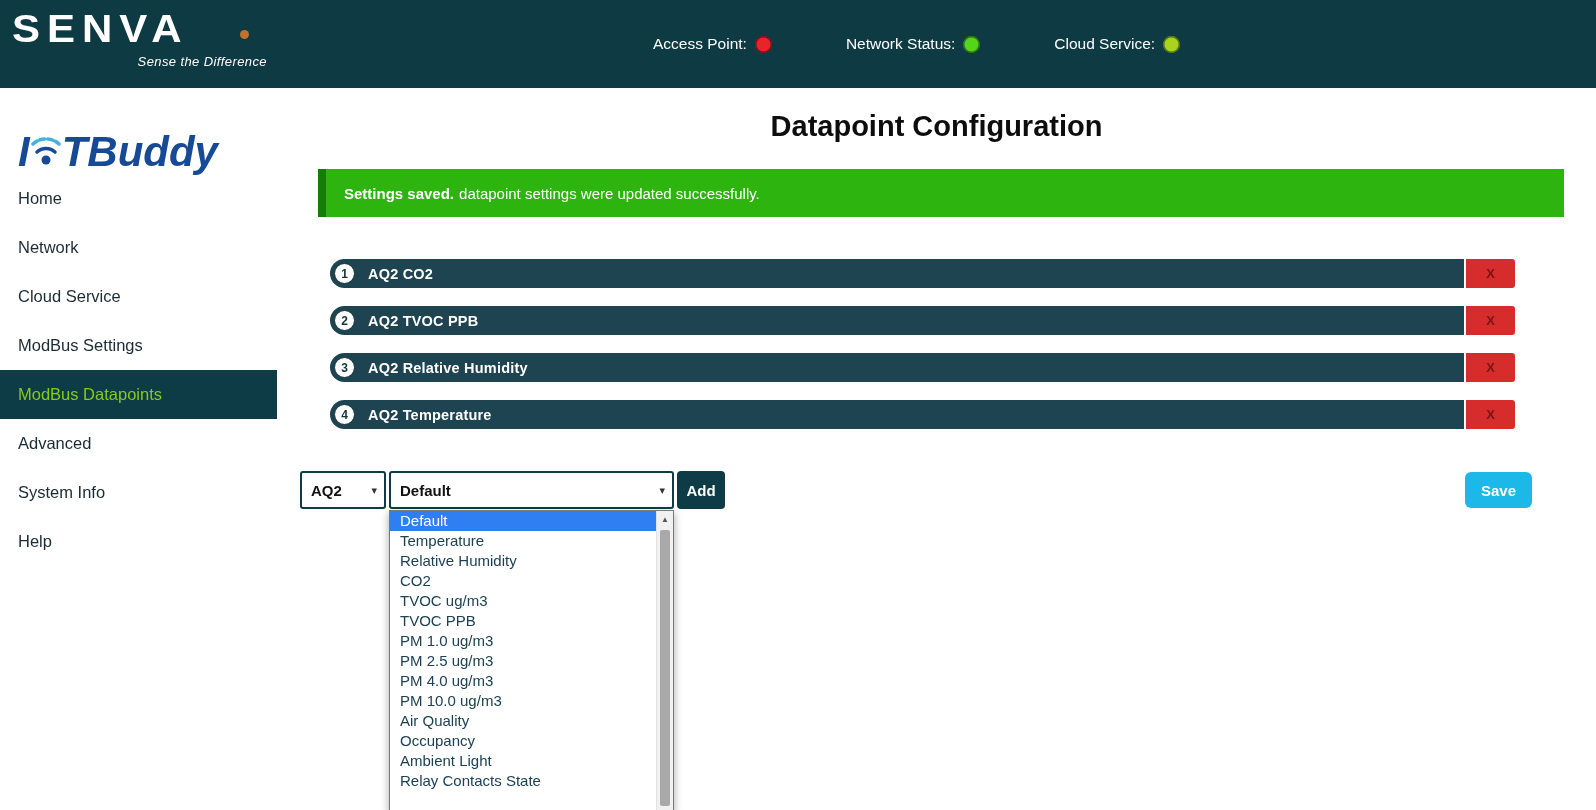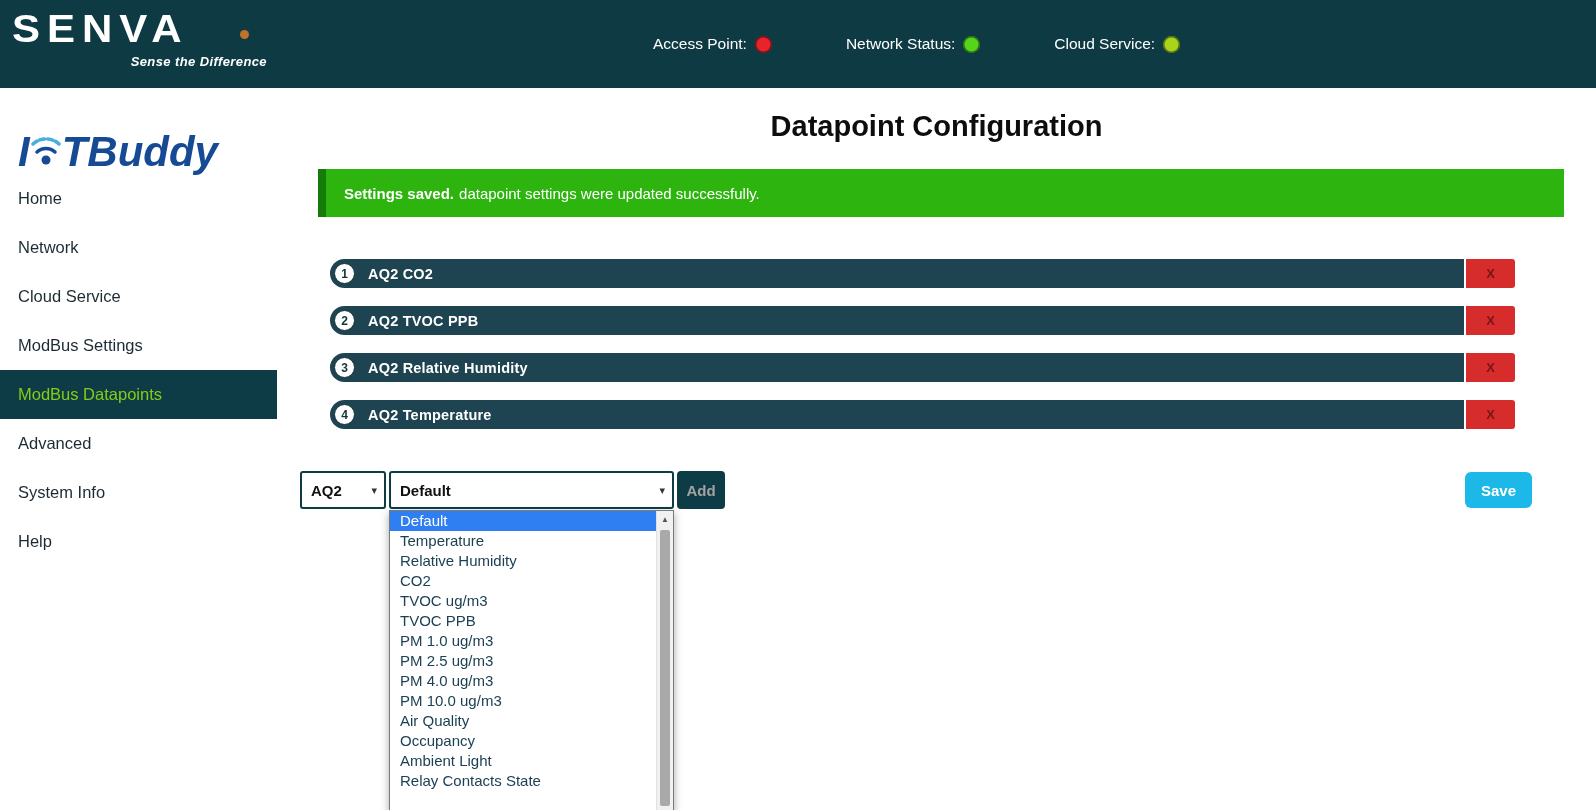--- a/index.html
+++ b/index.html
@@ -6,21 +6,21 @@
   html,body { width:1596px; height:810px; overflow:hidden; background:#fff;
     font-family:"Liberation Sans","DejaVu Sans",sans-serif; position:relative; }
 
   
   .header { position:absolute; top:0; left:0; width:100%; height:88px; background:#0d3a43; }
   .brand { position:absolute; left:12px; top:6px; width:260px; color:#fff; }
   .brand-text { font-size:42px; font-weight:bold; letter-spacing:7px; line-height:46px;
     transform:scaleY(.92); }
   .brand-dot { position:absolute; left:228px; top:24px; width:9px; height:9px; border-radius:50%;
     background:#c0722a; }
-  .brand-tagline { font-size:13px; font-weight:bold; font-style:italic; text-align:right;
+  .brand-tagline { font-size:13px; font-weight:normal; font-style:italic; text-align:right;
     width:255px; margin-top:2px; letter-spacing:.4px; }
   .statuses { position:absolute; left:653px; top:0; height:88px; display:flex; align-items:center; gap:74px; }
   .status { display:flex; align-items:center; gap:8px; color:#fff; font-size:15.5px; }
   .status-dot { width:17px; height:17px; border-radius:50%; display:inline-block;
     box-shadow:inset 0 0 0 1.5px rgba(0,0,0,.45); }
 
   
   .sidebar { position:absolute; top:88px; left:0; width:277px; bottom:0; background:#fff; }
   .iot-logo { height:86px; padding:16px 0 0 18px; display:flex; align-items:flex-end; }
   .iot-text { font-size:42px; font-weight:bold; font-style:italic; color:#174a94; line-height:44px; }
@@ -49,21 +49,21 @@
     color:#7c1414; font-weight:bold; font-size:13px; cursor:pointer;
     font-family:"Liberation Sans","DejaVu Sans",sans-serif; }
 
   .controls { margin:42px 64px 0 23px; height:38px; display:flex; align-items:center; position:relative;justify-content:center; }
   .select { height:38px; border:2px solid #0e3c46; border-radius:3px; background:#fff;
     display:flex; align-items:center; justify-content:space-between; padding:0 7px 0 9px;
     font-size:15px; font-weight:bold; color:#111; cursor:pointer; }
   .select-device { width:86px; }
   .select-datapoint { width:285px; margin-left:3px; }
   .caret { font-size:11px; color:#333; margin-left:6px; }
-  .btn-add { width:48px; height:38px; margin-left:3px; background:#0e3c46; color:#a3a3a3; border:none;
+  .btn-add { width:48px; height:38px; margin-left:3px; background:#0e3c46; color:#ffffff; border:none;
     border-radius:4px; font-size:15px; font-weight:bold; cursor:pointer;
     font-family:"Liberation Sans","DejaVu Sans",sans-serif; }
   .btn-save { margin-left:auto; width:67px; height:36px; background:#1cb8e8; color:#fff; border:none;
     border-radius:6px; font-size:15px; font-weight:bold; cursor:pointer;
     font-family:"Liberation Sans","DejaVu Sans",sans-serif; }
 
   
   .dropdown { position:absolute; left:89px; top:39px; width:285px; height:302px; background:#fff;
     border:1px solid #7a7a7a; box-shadow:0 3px 8px rgba(0,0,0,.35); z-index:5; }
   .options { position:absolute; left:0; top:0; right:17px; }

